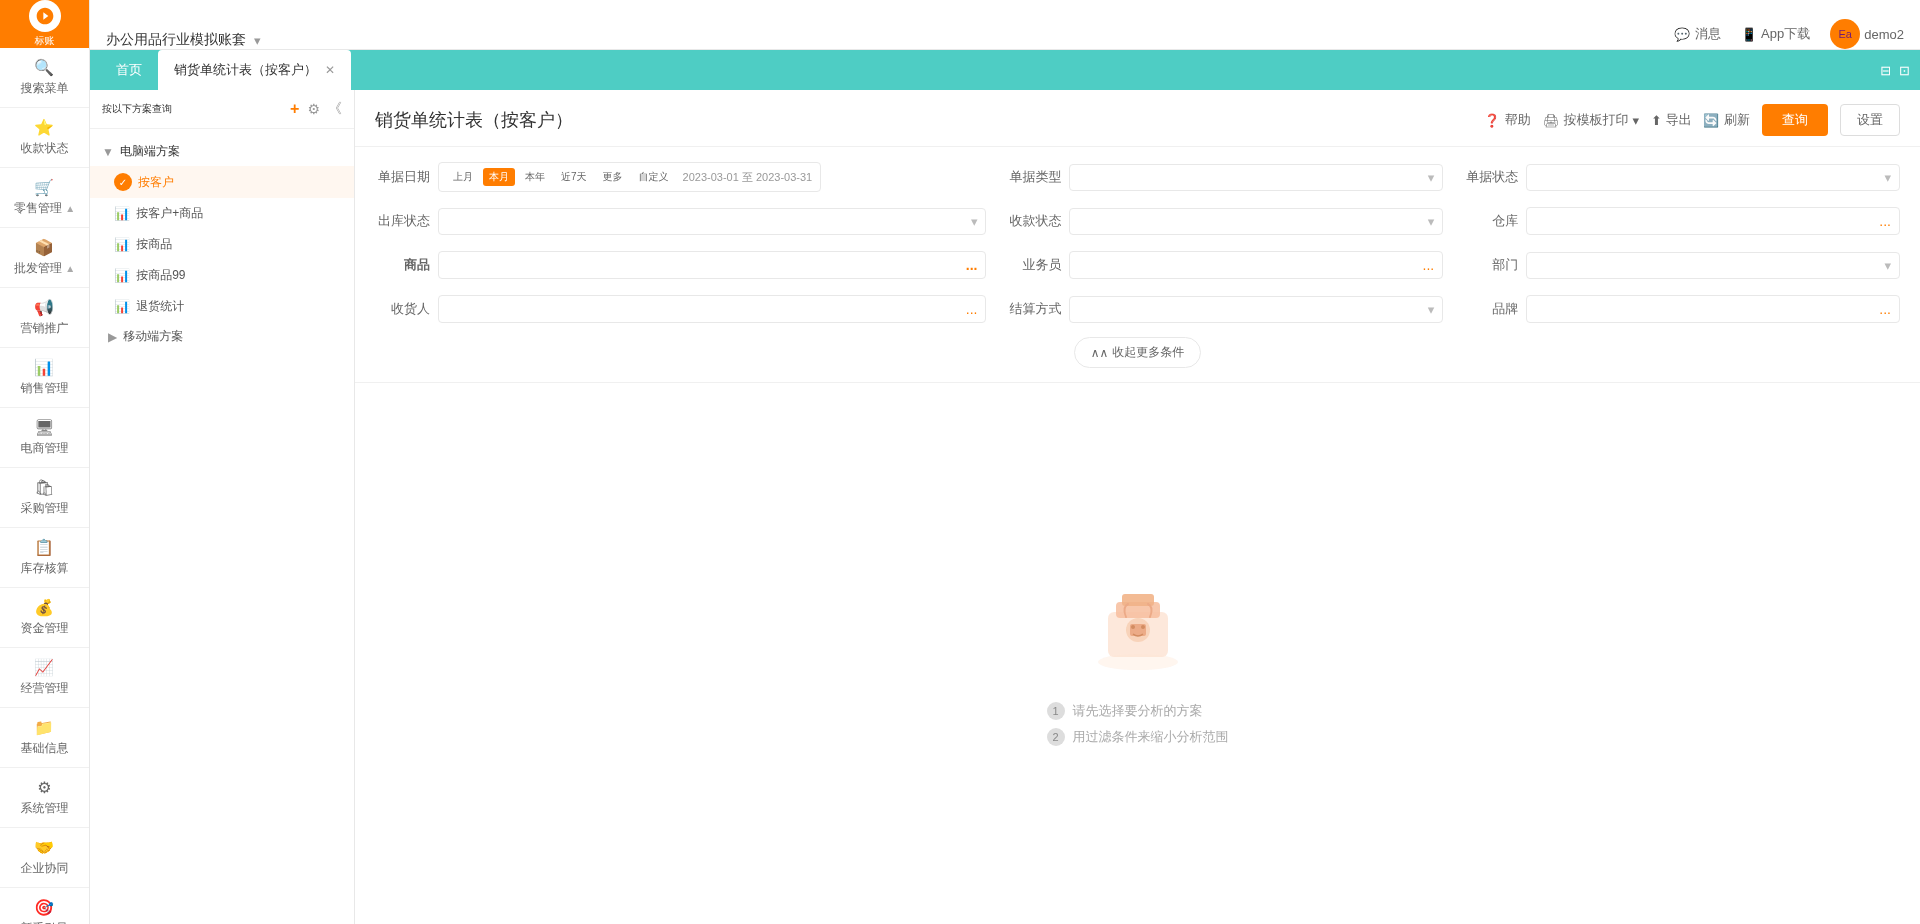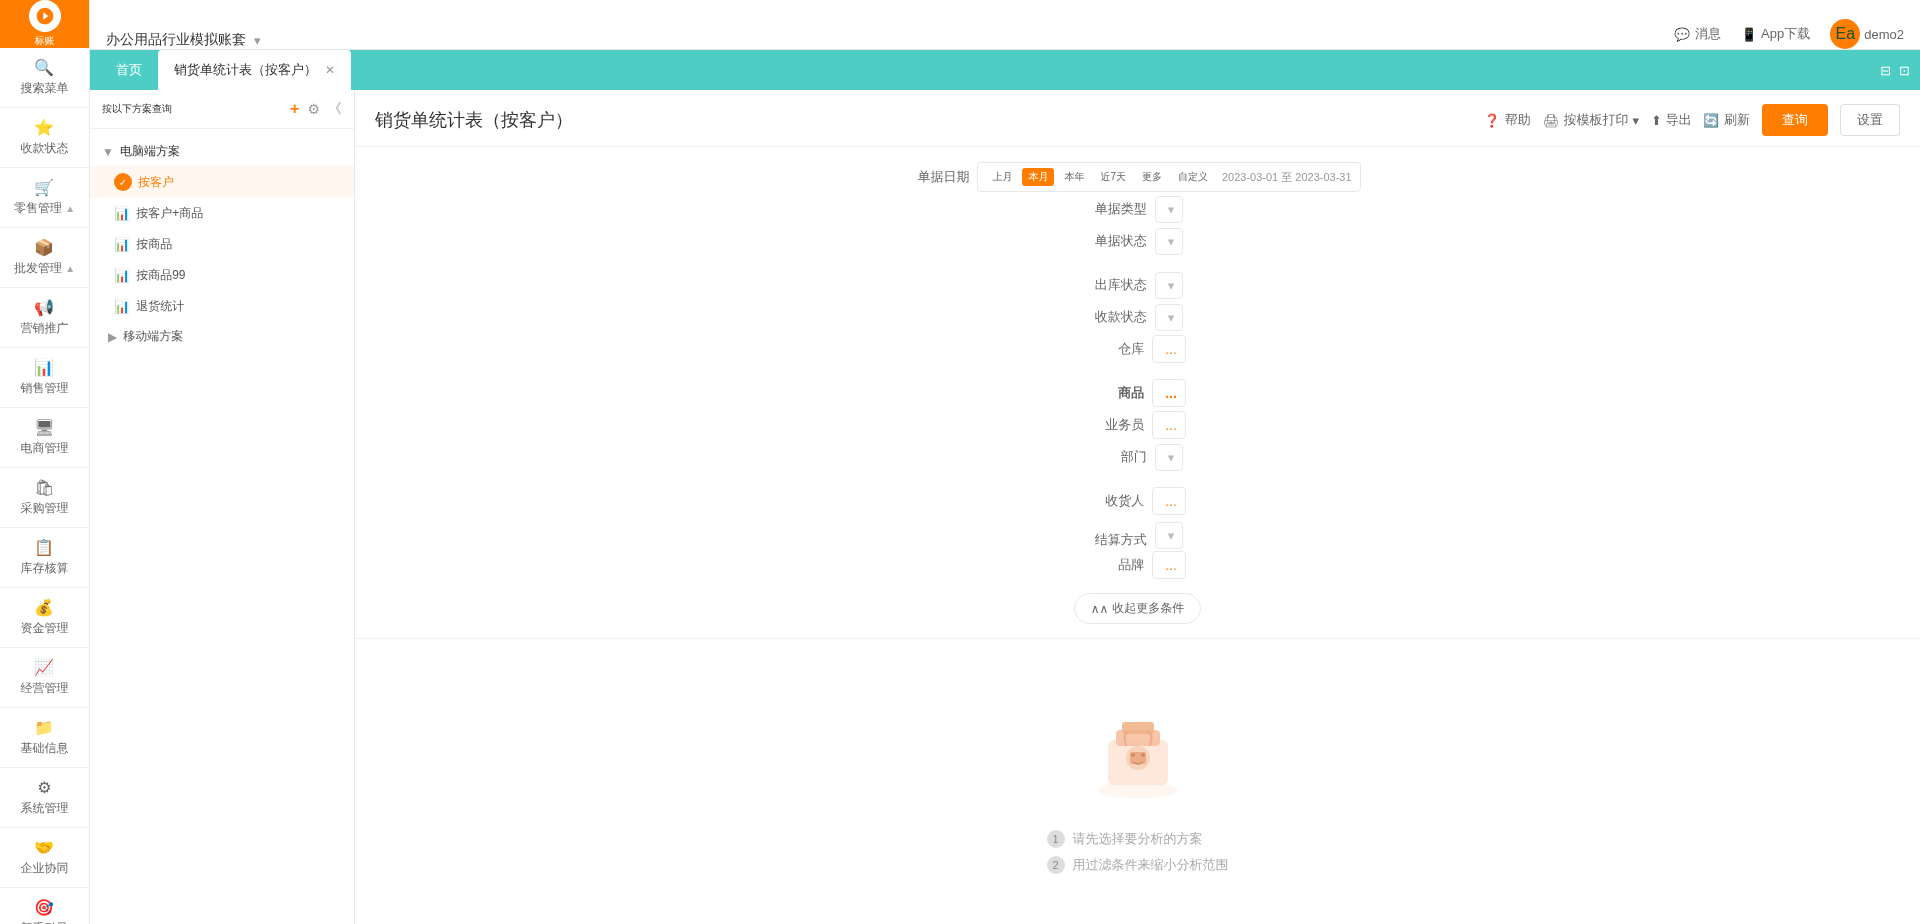--- a/index.html
+++ b/index.html
@@ -17,21 +17,21 @@
     
     .main-area { flex: 1; display: flex; flex-direction: column; height: 924px; overflow: hidden; }
 
     
     .top-bar { height: 50px; background: #fff; border-bottom: 1px solid #e8e8e8; display: flex; align-items: flex-end; padding: 0 16px; justify-content: space-between; }
     .top-bar-left { display: flex; align-items: center; gap: 8px; }
     .top-title { font-size: 14px; color: #333; }
     .top-dropdown { color: #999; cursor: pointer; }
     .top-bar-right { display: flex; align-items: center; gap: 20px; font-size: 13px; color: #666; }
     .top-bar-right .item { display: flex; align-items: center; gap: 4px; cursor: pointer; }
-    .user-avatar { width: 30px; height: 30px; border-radius: 50%; background: #ff7d00; display: flex; align-items: center; justify-content: center; color: #14532d; font-size: 16px; }
+    .user-avatar { width: 30px; height: 30px; border-radius: 50%; background: #ff7d00; display: flex; align-items: center; justify-content: center; color: #701a75; font-size: 11px; }
 
     
     .tab-bar { height: 40px; background: #4ecdc4; display: flex; align-items: center; padding: 0 10px; gap: 0; }
     .tab { height: 40px; display: flex; align-items: center; padding: 0 16px; cursor: pointer; font-size: 13px; color: rgba(255,255,255,0.85); }
     .tab.active { background: #fff; color: #333; border-radius: 4px 4px 0 0; }
     .tab .close-btn { margin-left: 8px; color: #999; font-size: 12px; cursor: pointer; }
     .tab-home { color: #fff; }
     .tab-expand { margin-left: auto; color: #fff; cursor: pointer; display: flex; gap: 8px; }
 
     
@@ -60,21 +60,21 @@
     
     .page-header { padding: 14px 20px 10px; display: flex; align-items: center; justify-content: space-between; border-bottom: 1px solid #f0f0f0; }
     .page-title { font-size: 18px; color: #333; font-weight: 500; }
     .page-actions { display: flex; align-items: center; gap: 12px; font-size: 13px; color: #666; }
     .page-actions .action-btn { display: flex; align-items: center; gap: 4px; cursor: pointer; }
     .btn-query { background: #ff7d00; color: #fff; border: none; padding: 7px 20px; border-radius: 4px; cursor: pointer; font-size: 13px; }
     .btn-settings { background: #fff; color: #666; border: 1px solid #ddd; padding: 6px 16px; border-radius: 4px; cursor: pointer; font-size: 13px; }
 
     
     .filter-area { padding: 14px 20px; border-bottom: 1px solid #f0f0f0; }
-    .filter-row { display: flex; align-items: center; gap: 0; margin-bottom: 12px; flex-direction: column; }
+    .filter-row { display: flex; align-items: center; gap: 0; margin-bottom: 12px; }
     .filter-item { display: flex; align-items: center; flex: 1; min-height: 32px; }
     .filter-label { color: #666; font-size: 13px; white-space: nowrap; margin-right: 8px; min-width: 55px; text-align: right; }
     .filter-control { flex: 1; display: flex; align-items: center; }
     .date-selector { display: flex; align-items: center; gap: 4px; border: 1px solid #e8e8e8; border-radius: 4px; padding: 5px 8px; font-size: 12px; background: #fff; cursor: pointer; }
     .date-btn { padding: 2px 6px; border-radius: 3px; cursor: pointer; font-size: 10px; color: #666; }
     .date-btn.active { background: #ff7d00; color: #fff; }
     .date-range { color: #999; font-size: 11px; margin-left: 4px; }
     .select-control { border: 1px solid #e8e8e8; border-radius: 4px; padding: 5px 8px; font-size: 13px; color: #666; display: flex; align-items: center; justify-content: space-between; cursor: pointer; width: 100%; }
     .select-control .arrow-down { color: #bbb; margin-left: 4px; }
     .dots-btn { color: #ff7d00; cursor: pointer; font-size: 14px; margin-left: 4px; }
@@ -390,21 +390,21 @@
           <div class="filter-item" style="flex:1.4;">
             <span class="filter-label">收货人</span>
             <div class="filter-control">
               <div class="input-field">
                 <span></span>
                 <span class="dots-btn">...</span>
               </div>
             </div>
           </div>
           <div class="filter-separator"></div>
-          <div class="filter-item" style="flex:1;align-items:flex-end;">
+          <div class="filter-item" style="flex:1;">
             <span class="filter-label">结算方式</span>
             <div class="filter-control">
               <div class="select-control">
                 <span></span>
                 <span class="arrow-down">▾</span>
               </div>
             </div>
           </div>
           <div class="filter-separator"></div>
           <div class="filter-item" style="flex:1;">

